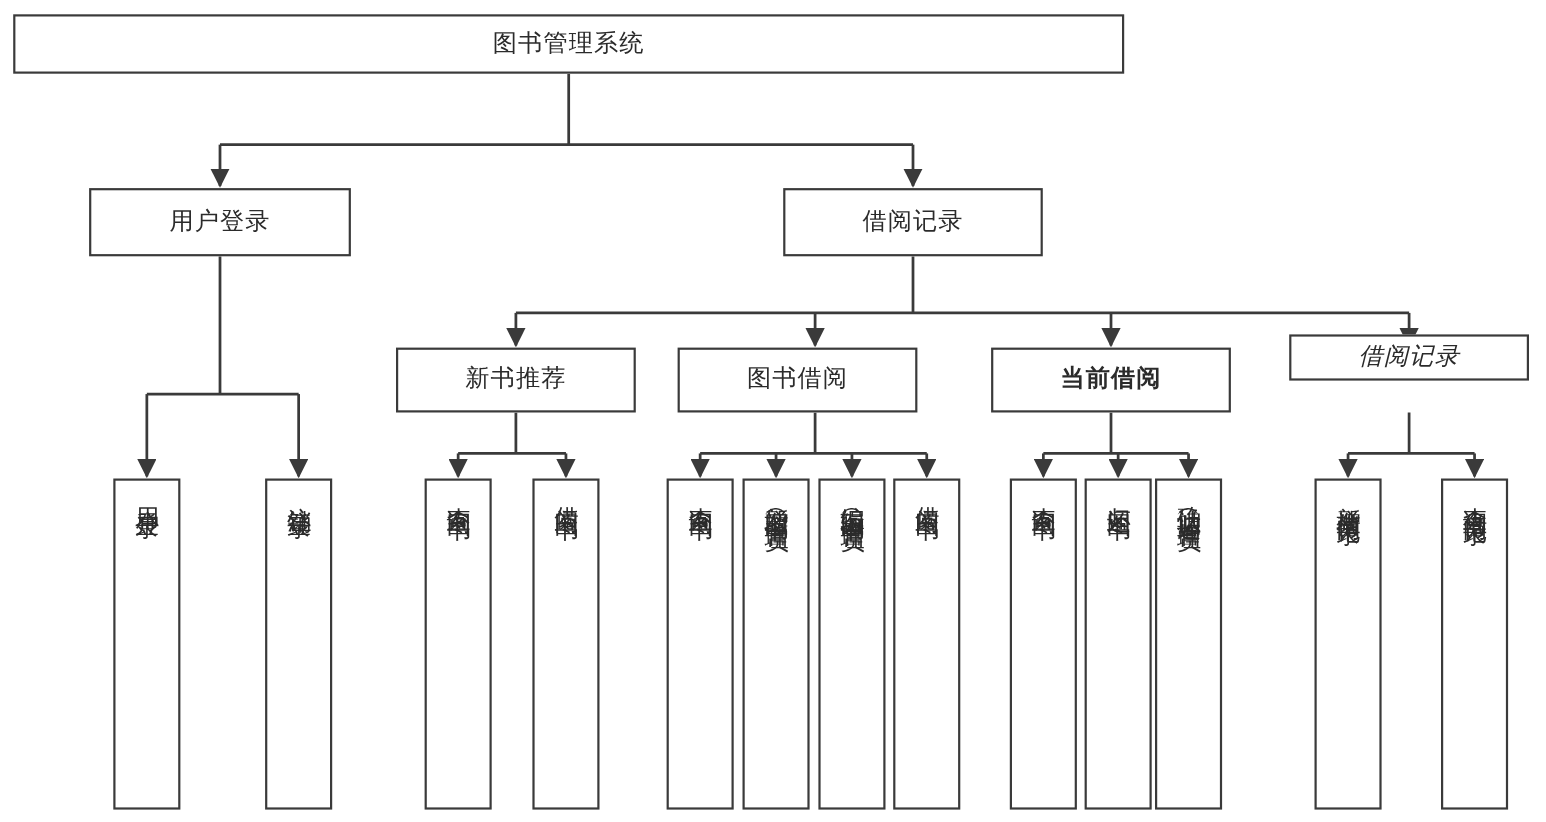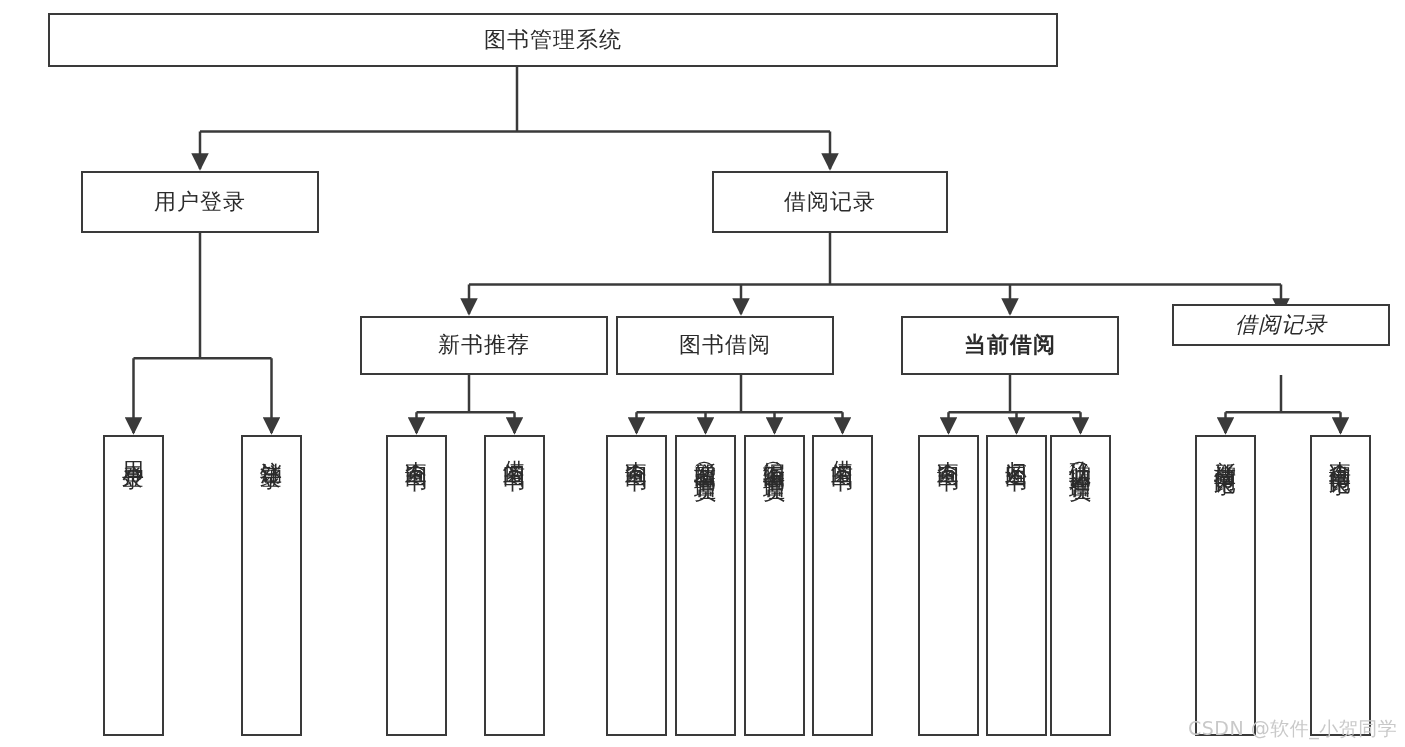--- a/index.html
+++ b/index.html
@@ -102,30 +102,30 @@
         <line x1="948.5" y1="412.2" x2="948.5" y2="433" marker-end="url(#arrow)"></line>
         <line x1="1016.5" y1="412.2" x2="1016.5" y2="433" marker-end="url(#arrow)"></line>
         <line x1="1080.5" y1="412.2" x2="1080.5" y2="433" marker-end="url(#arrow)"></line>
         <line x1="1281" y1="375" x2="1281" y2="412.2"></line>
         <line x1="1225.5" y1="412.2" x2="1340.5" y2="412.2"></line>
         <line x1="1225.5" y1="412.2" x2="1225.5" y2="433" marker-end="url(#arrow)"></line>
         <line x1="1340.5" y1="412.2" x2="1340.5" y2="433" marker-end="url(#arrow)"></line>
       </g>
   </svg>
   <div id="node-layer">
-      <div class="node horiz" style="left: 12px; top: 13px; width: 1010px; height: 54px; margin-left: 36px;">
+      <div class="node horiz" style="left: 12px; top: 13px; width: 1010px; height: 54px;">
         <span class="label">图书管理系统</span>
       </div>
       <div class="node horiz" style="left: 81px; top: 171px; width: 238px; height: 62px;">
         <span class="label">用户登录</span>
       </div>
       <div class="node horiz" style="left: 712px; top: 171px; width: 236px; height: 62px;">
         <span class="label">借阅记录</span>
       </div>
-      <div class="node horiz" style="left: 360px; top: 316px; width: 248px; height: 59px;">
+      <div class="node horiz" style="left: 360px; top: 316px; width: 218px; height: 59px;">
         <span class="label">新书推荐</span>
       </div>
       <div class="node horiz" style="left: 616px; top: 316px; width: 218px; height: 59px;">
         <span class="label">图书借阅</span>
       </div>
       <div class="node horiz" style="left: 901px; top: 316px; width: 218px; height: 59px; font-weight: bold;">
         <span class="label">当前借阅</span>
       </div>
       <div class="node horiz" style="left: 1172px; top: 304px; width: 218px; height: 42px; font-style: italic;">
         <span class="label">借阅记录</span>
@@ -163,14 +163,13 @@
       <div class="node vert" style="left: 1050px; top: 435px; width: 61px; height: 301px;">
         <span class="label">确认归还（管理员）</span>
       </div>
       <div class="node vert" style="left: 1195px; top: 435px; width: 61px; height: 301px;">
         <span class="label">新增借阅记录</span>
       </div>
       <div class="node vert" style="left: 1310px; top: 435px; width: 61px; height: 301px;">
         <span class="label">查询借阅记录</span>
       </div>
     </div>
-  <div class="watermark" style="left: 1188px; top: 716px;">CSDN @软件_小贺同学</div>
 </div>
 
 </body></html>

